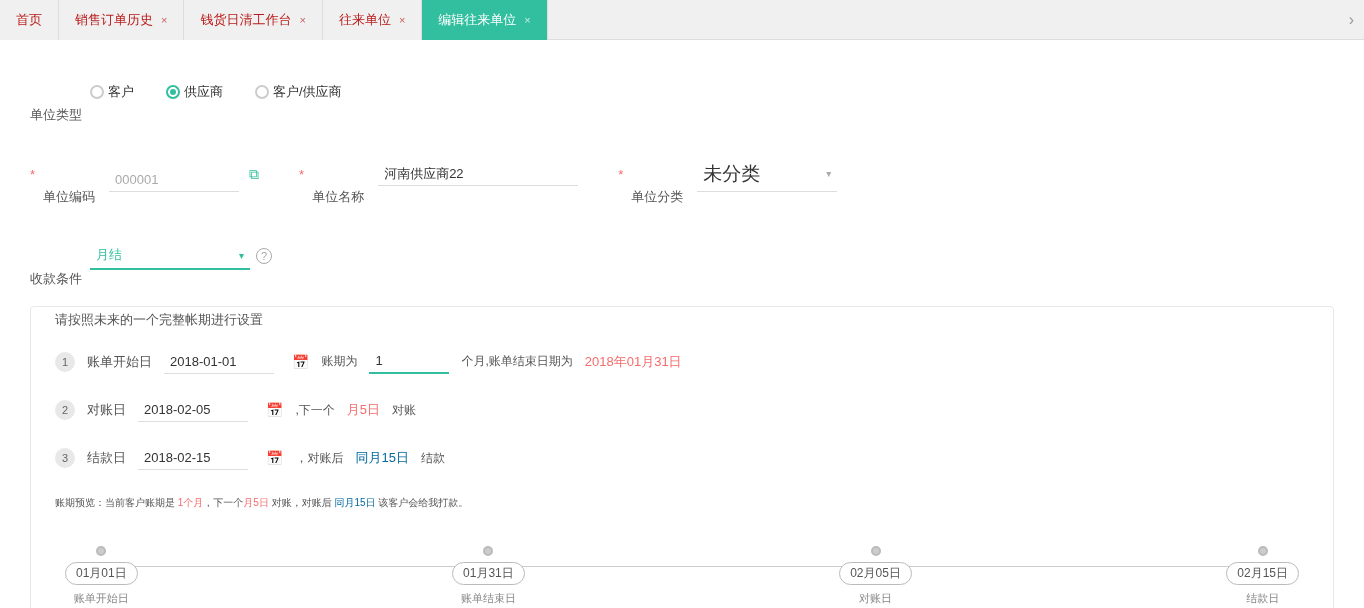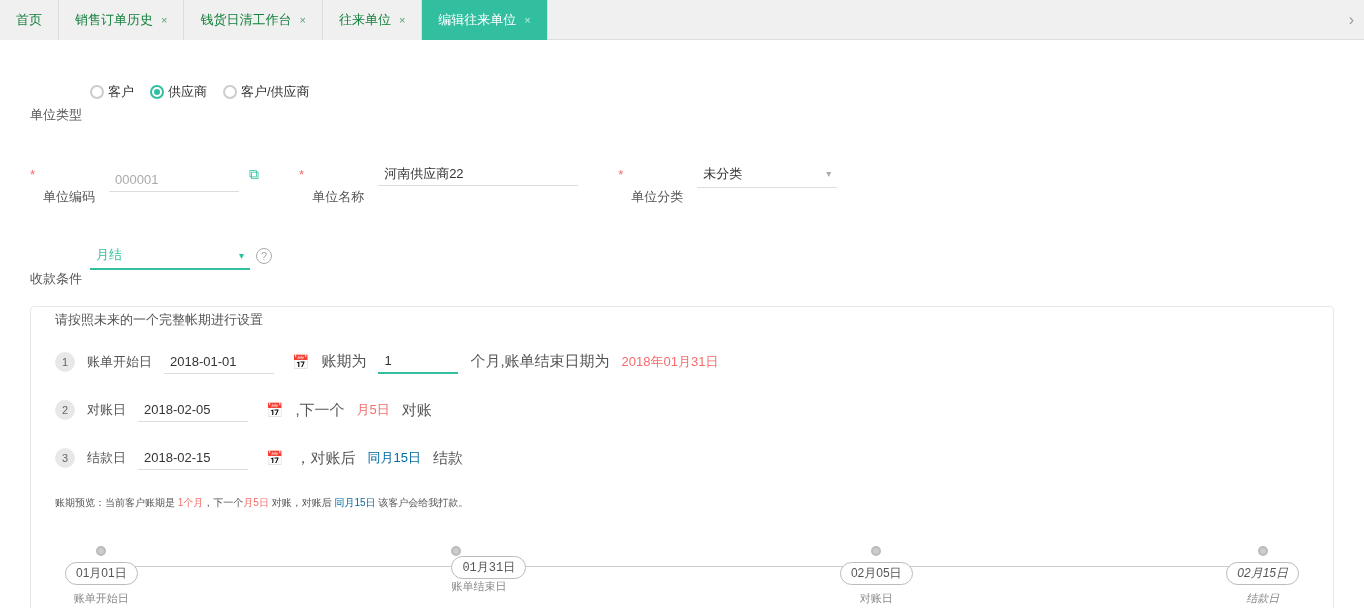--- a/index.html
+++ b/index.html
@@ -14,21 +14,21 @@
       height: 40px;
       padding-left: 0;
     }
     .tab {
       display: flex;
       align-items: center;
       padding: 0 16px;
       height: 40px;
       cursor: pointer;
       font-size: 13px;
-      color: #15803d;
+      color: #b91c1c;
       border-right: 1px solid #ddd;
       background: #f0f0f0;
       position: relative;
       white-space: nowrap;
     }
     .tab.active {
       background: #32bfa0;
       color: #fff;
     }
     .tab .close-icon {
@@ -66,21 +66,21 @@
     }
     .required-star {
       color: #f56c6c;
       margin-right: 2px;
     }
 
     
     .radio-group {
       display: flex;
       align-items: flex-start;
-      gap: 16px;
+      gap: 32px;
     }
     .radio-item {
       display: flex;
       align-items: center;
       gap: 4px;
       cursor: pointer;
     }
     .radio-circle {
       width: 14px;
       height: 14px;
@@ -127,21 +127,21 @@
       display: flex;
       align-items: center;
       border-bottom: 1px solid #ddd;
       padding: 4px 6px;
       min-width: 140px;
       cursor: pointer;
       position: relative;
     }
     .select-field .select-value {
       flex: 1;
-      font-size: 13px;
+      font-size: 19px;
     }
     .select-field .chevron-icon {
       color: #aaa;
       font-size: 10px;
       margin-left: 4px;
     }
 
     
     .payment-select {
       display: flex;
@@ -226,21 +226,21 @@
       border-bottom: 1px solid #ddd;
       padding: 4px 6px;
       font-size: 13px;
       color: #333;
       width: 110px;
       outline: none;
       background: transparent;
     }
     .period-text {
       color: #555;
-      font-size: 15px;
+      font-size: 12px;
     }
     .month-input {
       border: none;
       border-bottom: 2px solid #32bfa0;
       padding: 4px 6px;
       font-size: 13px;
       color: #333;
       width: 80px;
       outline: none;
       background: transparent;
@@ -391,33 +391,33 @@
     <div style="position: relative; padding: 10px 0 20px 0;">
       <div style="position: absolute; left: 20px; right: 20px; top: 30px; height: 1px; background: #ccc;"></div>
       <div style="display: flex; justify-content: space-between; align-items: flex-start; padding: 0 10px;">
 
         <div style="display: flex; flex-direction: column; align-items: center; gap: 6px; position: relative; z-index:1;">
           <div style="width: 10px; height: 10px; border-radius:50%; background:#ccc; border:2px solid #bbb;"></div>
           <div style="background:#fff; border:1px solid #bbb; border-radius:12px; padding:2px 10px; font-size:12px; color:#555;">01月01日</div>
           <div style="font-size:11px; color:#888;">账单开始日</div>
         </div>
 
-        <div style="display: flex; flex-direction: column; gap: 0; position: relative; z-index:1;font-family:Liberation Mono, monospace;">
+        <div style="display: flex; flex-direction: column; align-items: center; gap: 6px; position: relative; z-index:1;">
           <div style="width: 10px; height: 10px; border-radius:50%; background:#ccc; border:2px solid #bbb;"></div>
           <div style="background:#fff; border:1px solid #bbb; border-radius:12px; padding:2px 10px; font-size:12px; color:#555;">01月31日</div>
           <div style="font-size:11px; color:#888;">账单结束日</div>
         </div>
 
         <div style="display: flex; flex-direction: column; align-items: center; gap: 6px; position: relative; z-index:1;">
           <div style="width: 10px; height: 10px; border-radius:50%; background:#ccc; border:2px solid #bbb;"></div>
           <div style="background:#fff; border:1px solid #bbb; border-radius:12px; padding:2px 10px; font-size:12px; color:#555;">02月05日</div>
           <div style="font-size:11px; color:#888;">对账日</div>
         </div>
 
-        <div style="display: flex; flex-direction: column; align-items: center; gap: 6px; position: relative; z-index:1;font-style:italic;">
+        <div style="display: flex; flex-direction: column; align-items: center; gap: 6px; position: relative; z-index:1;">
           <div style="width: 10px; height: 10px; border-radius:50%; background:#ccc; border:2px solid #bbb;"></div>
           <div style="background:#fff; border:1px solid #bbb; border-radius:12px; padding:2px 10px; font-size:12px; color:#555;">02月15日</div>
           <div style="font-size:11px; color:#888;">结款日</div>
         </div>
 
       </div>
     </div>
 
   </div>
 

